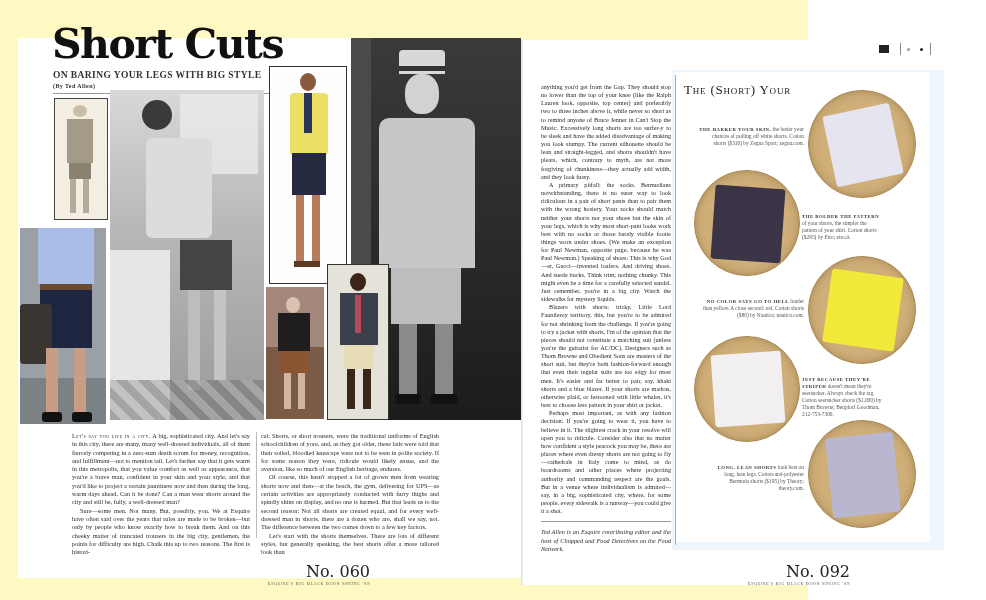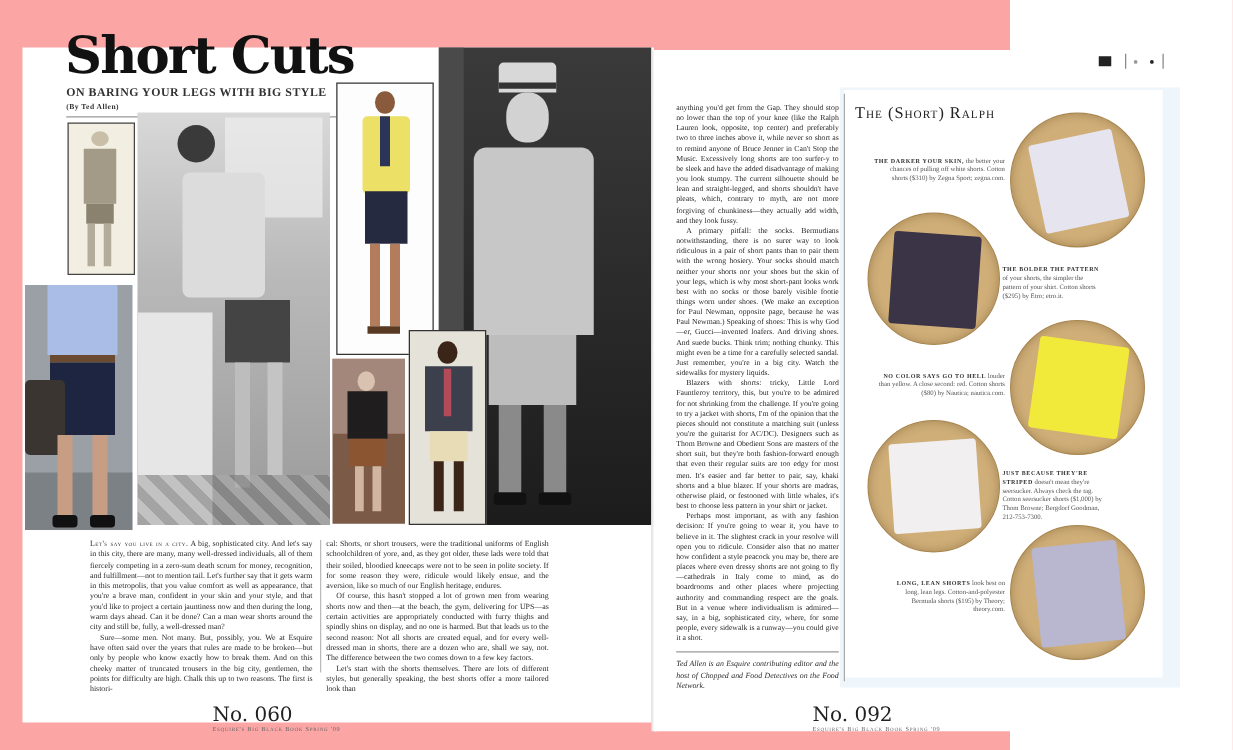--- a/index.html
+++ b/index.html
@@ -1,19 +1,19 @@
 <!DOCTYPE html>
 <html><head>
 <meta charset="utf-8">
 <style>
   * { box-sizing: border-box; margin: 0; padding: 0; }
   html, body { width: 986px; height: 600px; overflow: hidden; background: #ffffff; }
   body { font-family: "DejaVu Serif", serif; color: #1d1d1d; position: relative; }
 
-  .spread { position: absolute; left: 0; top: 0; width: 808px; height: 600px; background: #fca5a5; }
+  .spread { position: absolute; left: 0; top: 0; width: 808px; height: 600px; background: #fef9c3; }
   .page-left { position: absolute; left: 18px; top: 38px; width: 505px; height: 540px; background: #fff; }
   .page-right { position: absolute; left: 523px; top: 40px; width: 445px; height: 545px; background: #fff; }
   .rule-panel-bg { position: absolute; left: 672px; top: 70px; width: 272px; height: 480px; background: #eef6fb; }
   .rule-panel { position: absolute; left: 675px; top: 72px; width: 255px; height: 470px; background: #fff; }
 
   .title { position: absolute; left: 52px; top: 24px; font-family: "DejaVu Serif", serif; font-size: 41px; font-weight: 700; letter-spacing: -1.5px; color: #111; line-height: 1; }
   .subtitle { position: absolute; left: 53px; top: 70px; font-family: "Liberation Serif", serif; font-size: 9.5px; font-weight: 700; color: #333; letter-spacing: 0.4px; text-transform: uppercase; border-bottom: 1px solid #999; padding-bottom: 3px; width: 218px; }
   .subtitle .byline { font-size: 6px; text-transform: none; font-weight: 700; }
 
   .photo { position: absolute; overflow: hidden; }
@@ -30,21 +30,21 @@
   .rules-title { position: absolute; left: 684px; top: 82px; font-family: "Liberation Serif", serif; font-size: 13px; color: #222; letter-spacing: 0.8px; font-variant: small-caps; }
   .rules-divider { position: absolute; left: 675px; top: 75px; width: 1px; height: 470px; background: #aaa; }
 
   .circle { position: absolute; border-radius: 50%; background: #cfae78; border: 1.5px solid #a88650; overflow: hidden; box-shadow: inset 0 0 8px rgba(90,60,20,0.35); }
   .circle .shorts { position: absolute; border-radius: 3px; }
 
   .caption { position: absolute; font-family: "Liberation Serif", serif; font-size: 5.4px; line-height: 7px; color: #555; }
   .caption .lead { font-weight: 700; letter-spacing: 0.5px; text-transform: uppercase; color: #333; font-size: 4.8px; }
   .caption.right { text-align: right; }
 
-  .folio { position: absolute; text-align: left; }
+  .folio { position: absolute; text-align: right; }
   .folio .num { font-family: "DejaVu Serif", serif; font-size: 16px; color: #222; }
   .folio .mag { font-family: "Liberation Serif", serif; font-size: 5px; letter-spacing: 0.6px; color: #666; font-variant: small-caps; }
 
   .corner-icon { position: absolute; left: 879px; top: 45px; width: 10px; height: 8px; background: #222; }
   .corner-sep { position: absolute; width: 1px; height: 12px; background: #888; top: 43px; }
   .corner-dot { position: absolute; width: 3px; height: 3px; border-radius: 50%; top: 48px; }
   .gutter { position: absolute; left: 521px; top: 40px; width: 6px; height: 545px; background: linear-gradient(to right, #ddd, #fff, #e6e6e6); }
 </style>
 </head>
 <body>
@@ -161,21 +161,21 @@
 
   <div class="body-col" style="left:541px;top:83px;width:130px;font-size:6.2px;line-height:8.15px;">
     <p class="first">anything you'd get from the Gap. They should stop no lower than the top of your knee (like the Ralph Lauren look, opposite, top center) and preferably two to three inches above it, while never so short as to remind anyone of Bruce Jenner in Can't Stop the Music. Excessively long shorts are too surfer-y to be sleek and have the added disadvantage of making you look stumpy. The current silhouette should be lean and straight-legged, and shorts shouldn't have pleats, which, contrary to myth, are not more forgiving of chunkiness—they actually add width, and they look fussy.</p>
     <p>A primary pitfall: the socks. Bermudians notwithstanding, there is no surer way to look ridiculous in a pair of short pants than to pair them with the wrong hosiery. Your socks should match neither your shorts nor your shoes but the skin of your legs, which is why most short-pant looks work best with no socks or those barely visible footie things worn under shoes. (We make an exception for Paul Newman, opposite page, because he was Paul Newman.) Speaking of shoes: This is why God—er, Gucci—invented loafers. And driving shoes. And suede bucks. Think trim; nothing chunky. This might even be a time for a carefully selected sandal. Just remember, you're in a big city. Watch the sidewalks for mystery liquids.</p>
     <p>Blazers with shorts: tricky, Little Lord Fauntleroy territory, this, but you're to be admired for not shrinking from the challenge. If you're going to try a jacket with shorts, I'm of the opinion that the pieces should not constitute a matching suit (unless you're the guitarist for AC/DC). Designers such as Thom Browne and Obedient Sons are masters of the short suit, but they're both fashion-forward enough that even their regular suits are too edgy for most men. It's easier and far better to pair, say, khaki shorts and a blue blazer. If your shorts are madras, otherwise plaid, or festooned with little whales, it's best to choose less pattern in your shirt or jacket.</p>
     <p>Perhaps most important, as with any fashion decision: If you're going to wear it, you have to believe in it. The slightest crack in your resolve will open you to ridicule. Consider also that no matter how confident a style peacock you may be, there are places where even dressy shorts are not going to fly—cathedrals in Italy come to mind, as do boardrooms and other places where projecting authority and commanding respect are the goals. But in a venue where individualism is admired—say, in a big, sophisticated city, where, for some people, every sidewalk is a runway—you could give it a shot.</p>
     <div class="author-note">Ted Allen is an Esquire contributing editor and the host of Chopped and Food Detectives on the Food Network.</div>
   </div>
 
   <div class="rules-divider"></div>
-  <div class="rules-title">The (Short) Ralph</div>
+  <div class="rules-title">The (Short) Your</div>
 
   <div class="circle" style="left:808px;top:90px;width:108px;height:108px;">
     <div class="shorts" style="left:20px;top:18px;width:68px;height:72px;background:#e6e4ee;transform:rotate(-12deg);"></div>
   </div>
   <div class="circle" style="left:694px;top:170px;width:106px;height:106px;">
     <div class="shorts" style="left:18px;top:16px;width:70px;height:74px;background:#3b3346;transform:rotate(4deg);"></div>
   </div>
   <div class="circle" style="left:808px;top:256px;width:108px;height:108px;">
     <div class="shorts" style="left:18px;top:16px;width:72px;height:74px;background:#f2ea3a;transform:rotate(8deg);"></div>
   </div>

